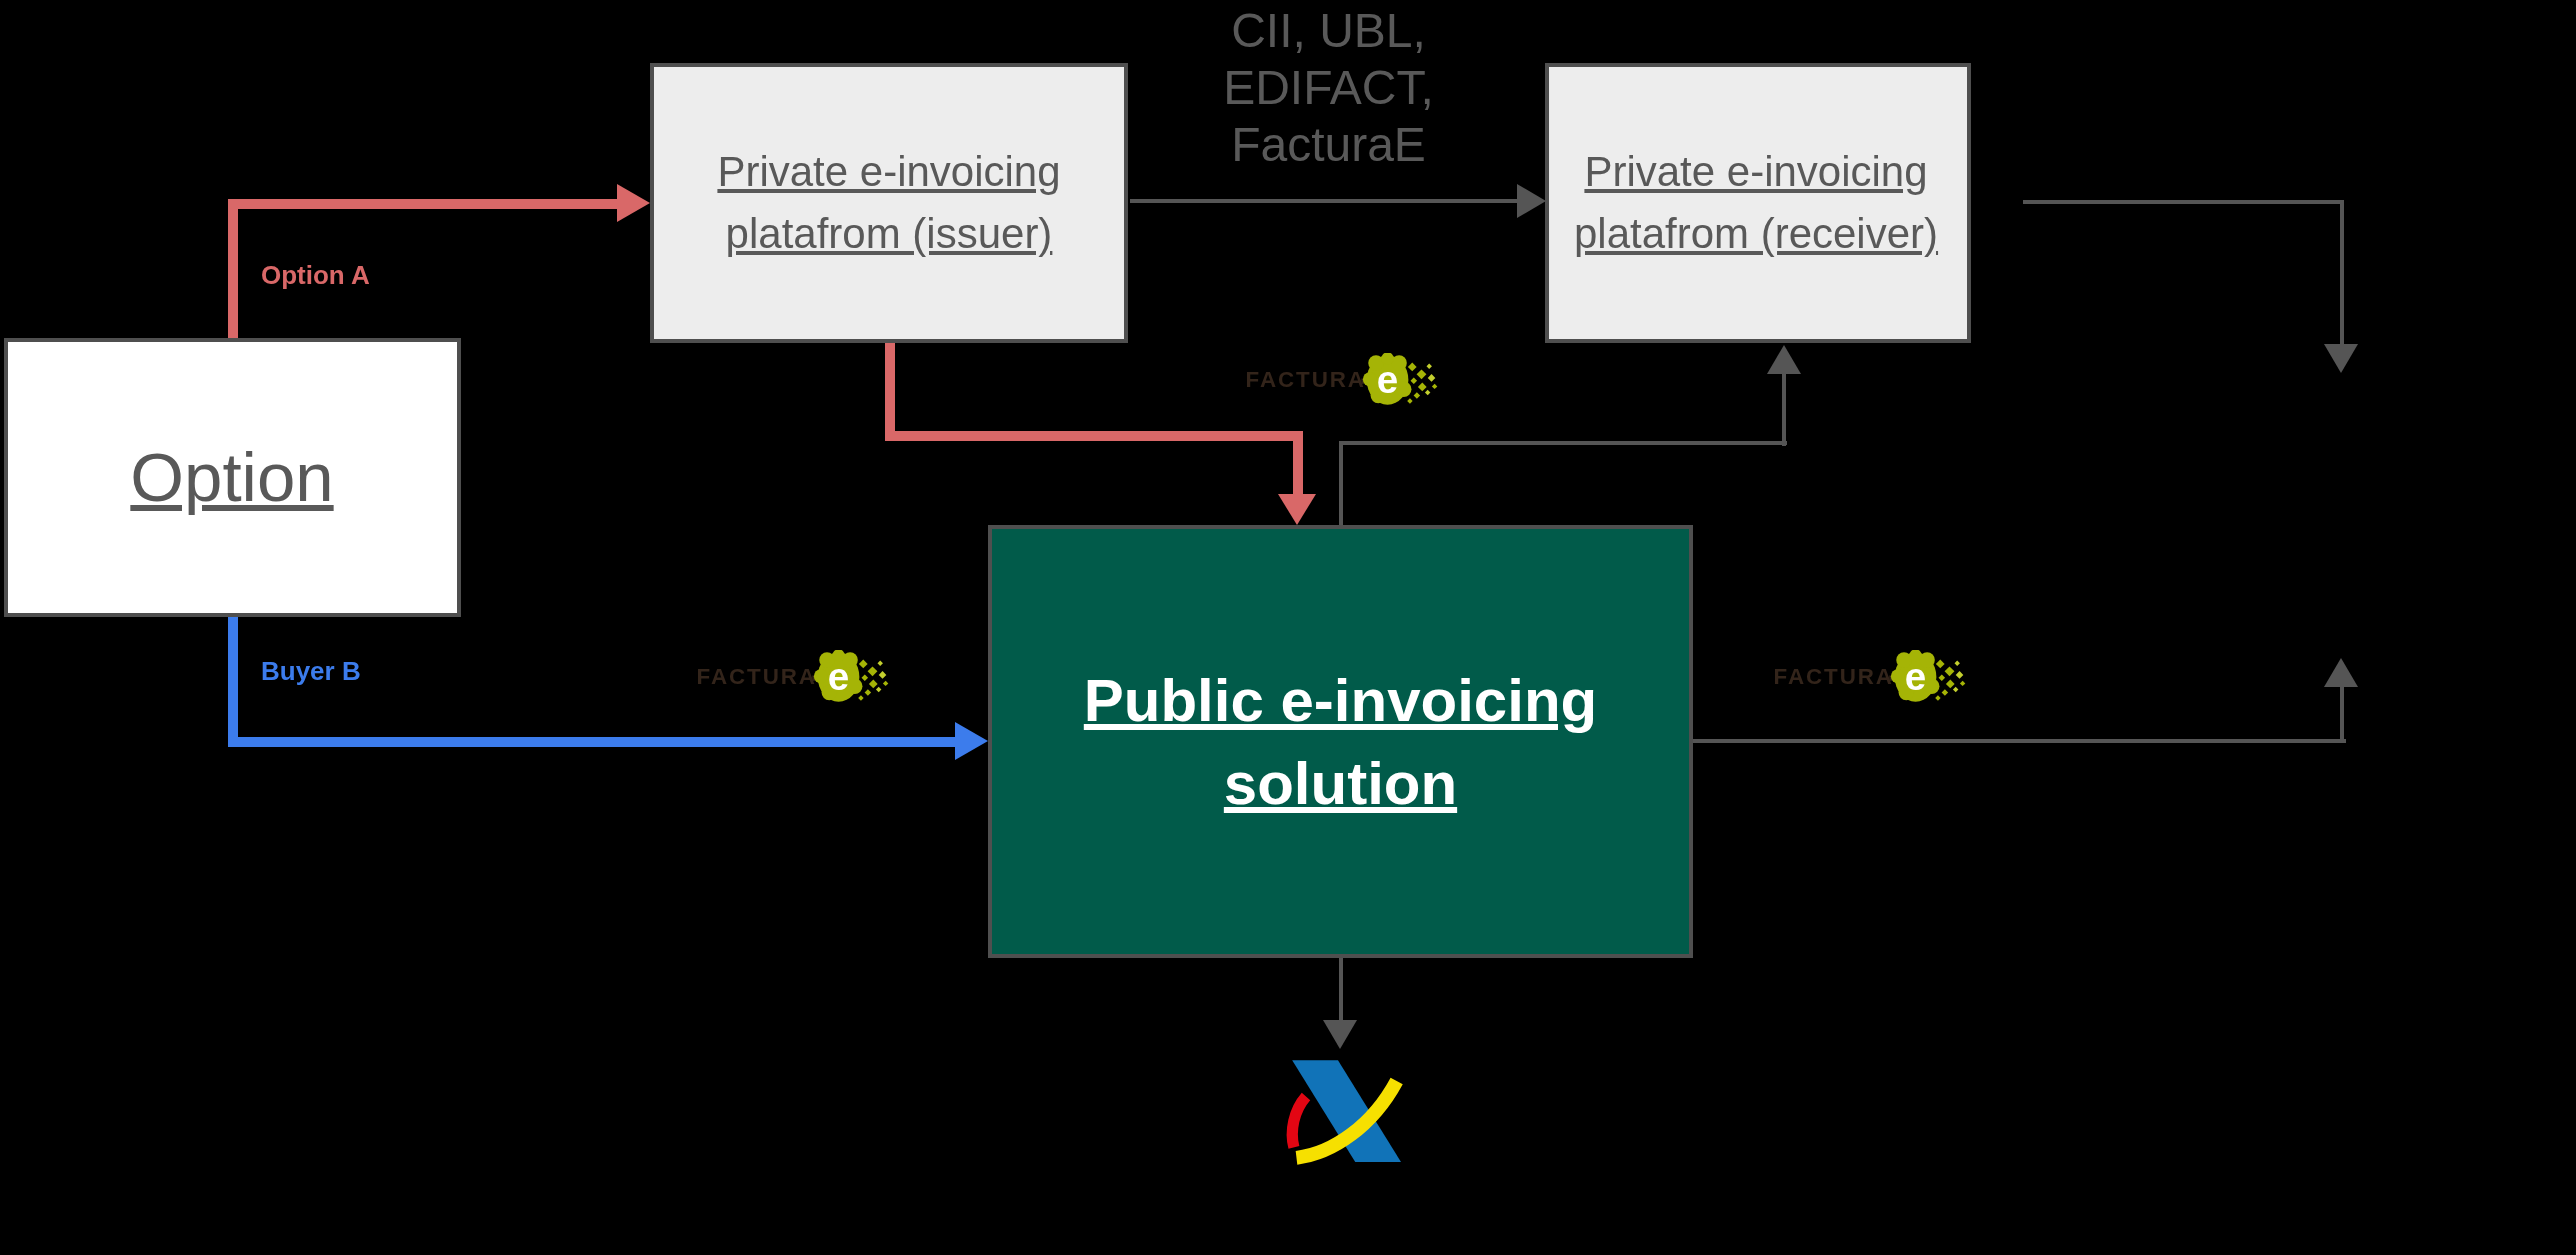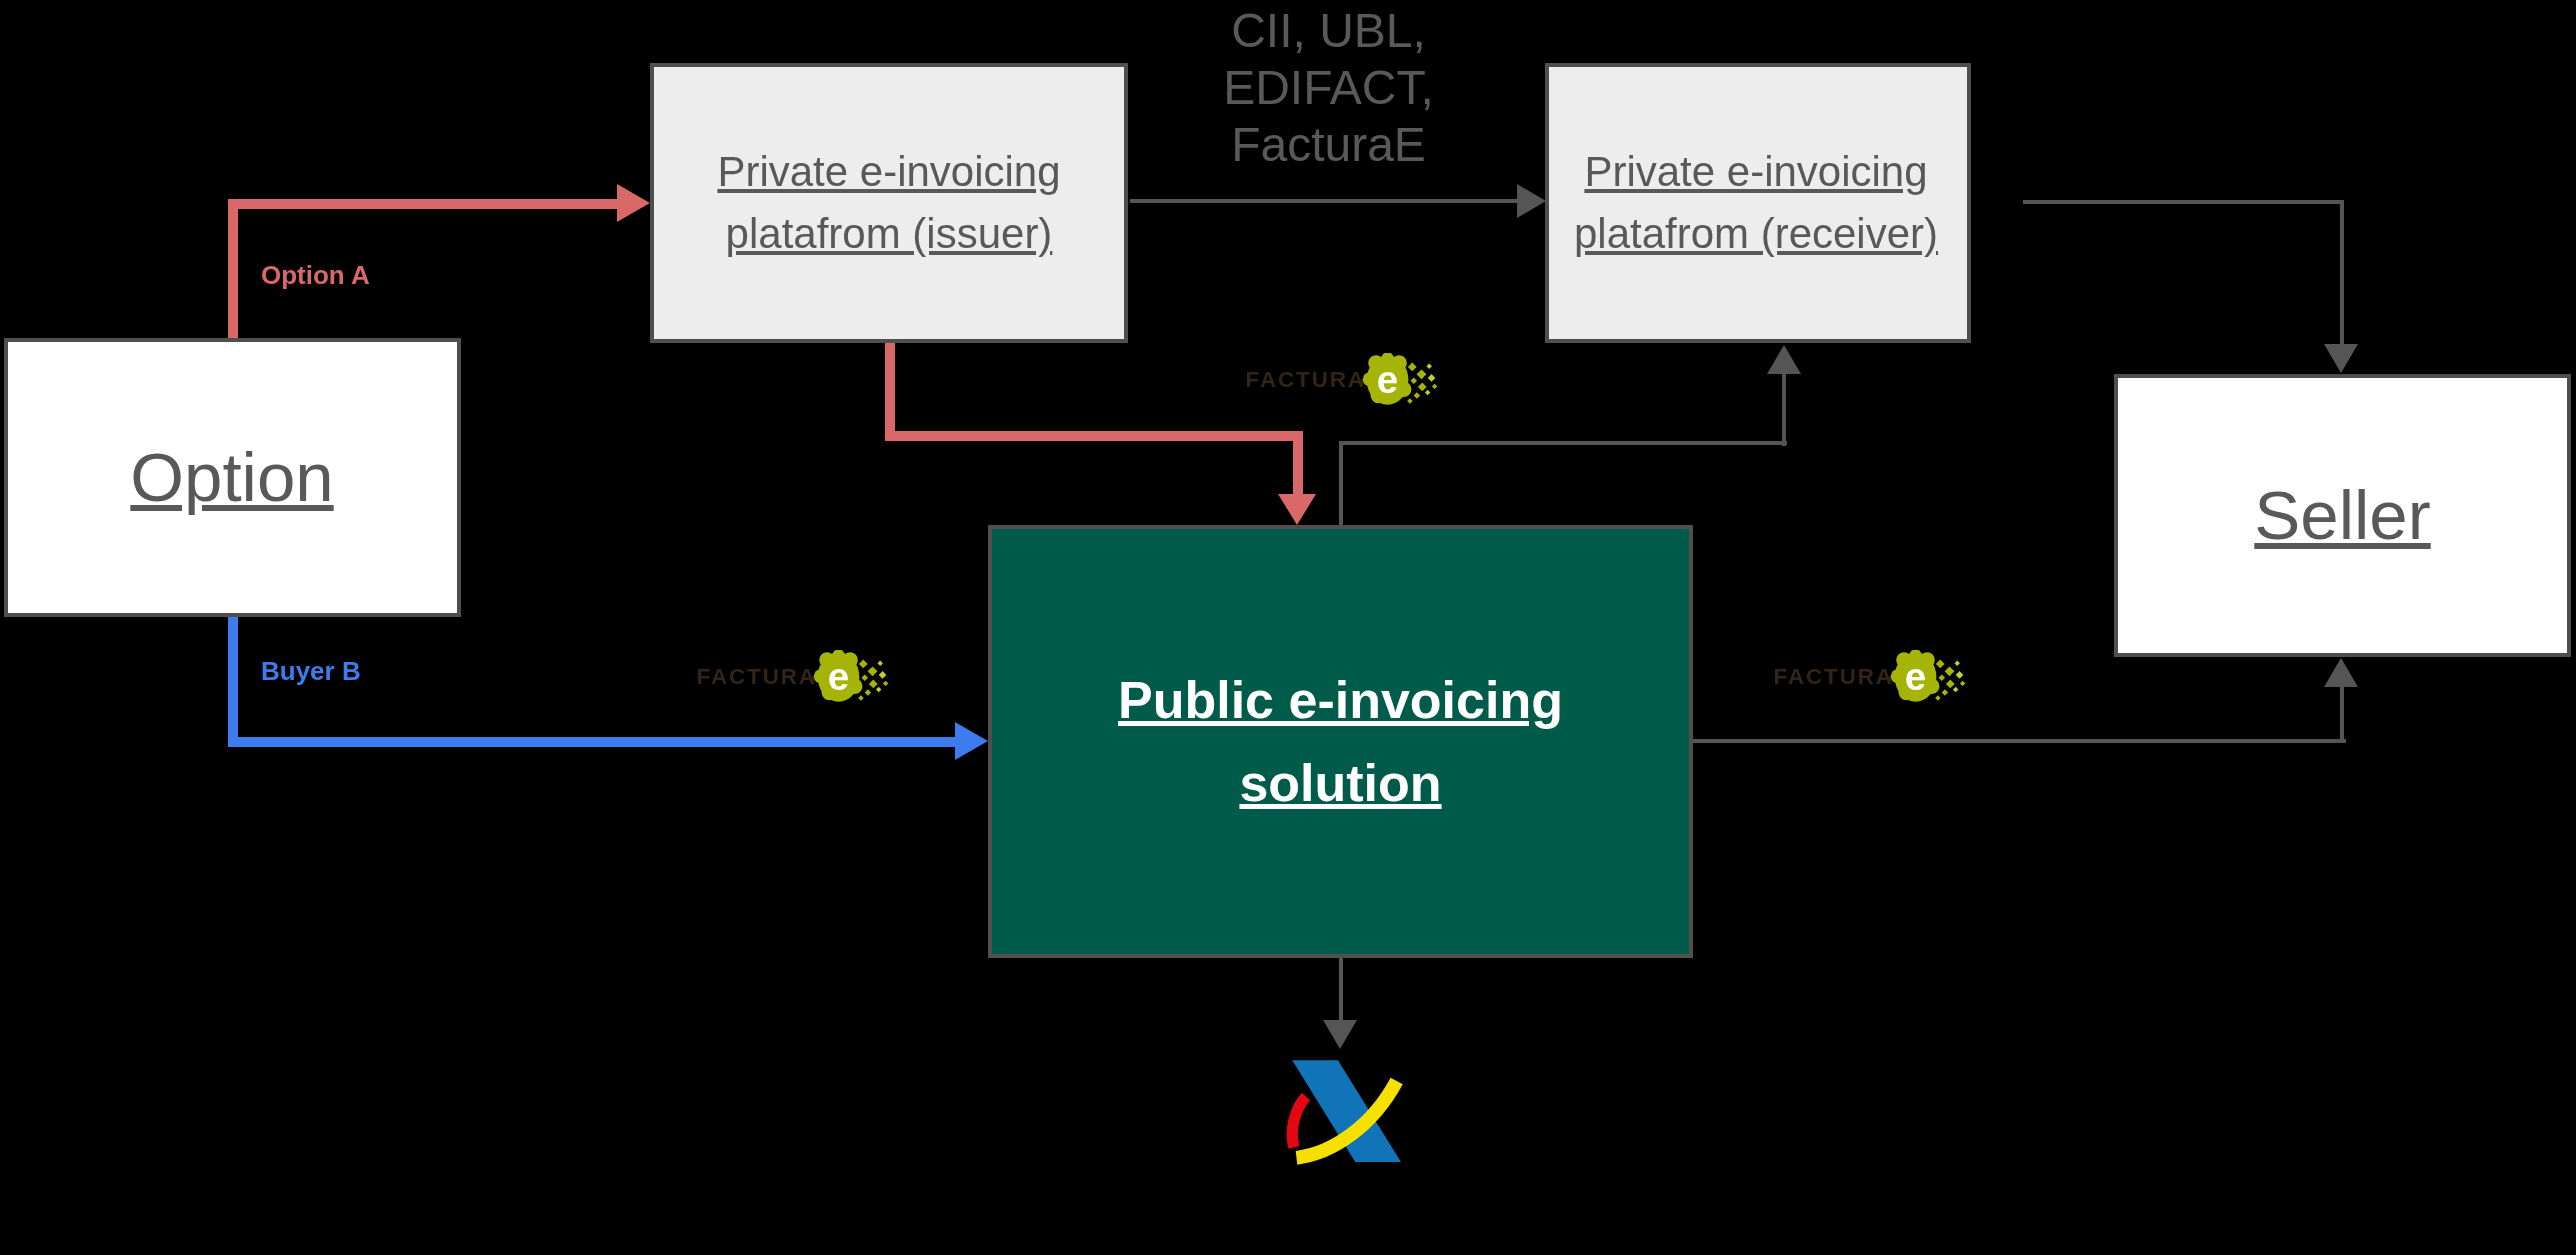--- a/index.html
+++ b/index.html
@@ -15,21 +15,21 @@
     position:absolute;box-sizing:border-box;
     border:4.3px solid var(--box-border,#4f4f4f);
     display:flex;align-items:center;justify-content:center;
     text-align:center;color:var(--box-text,#595959);text-decoration:underline;
   }
   .node.white{background:var(--white-box,#ffffff);font-size:69px;}
   .node.gray{background:var(--gray-box,#ededed);font-size:42px;line-height:62px;padding:0 26px;}
   .node.green{
     background:var(--green,#015b4a);
     color:var(--green-text,#ffffff);
-    font-weight:bold;font-size:52px;line-height:83px;padding:15px 35px;
+    font-weight:bold;font-size:60px;line-height:83px;padding:15px 35px;
   }
   
   .ln{position:absolute;}
   .c-red{background:var(--red,#d96868);}
   .c-blue{background:var(--blue,#3c7cec);}
   .c-gray{background:var(--line-gray,#555555);}
   
   .ar{position:absolute;width:0;height:0;}
   .ar.right.red{border-top:19px solid transparent;border-bottom:19px solid transparent;border-left:33px solid var(--red,#d96868);}
   .ar.down.red{border-left:19px solid transparent;border-right:19px solid transparent;border-top:31px solid var(--red,#d96868);}
@@ -105,23 +105,20 @@
   </div>
 
   <div class="node gray" style="left:650px;top:63px;width:478px;height:280px;">
     <span>Private e-invoicing platafrom (issuer)</span>
   </div>
 
   <div class="node gray" style="left:1545px;top:63px;width:426px;height:280px;padding-left:22px;">
     <span>Private e-invoicing platafrom (receiver)</span>
   </div>
 
-  <div class="node white" style="left:2114px;top:374px;width:457px;height:283px;">
-    <span>Seller</span>
-  </div>
 
   <div class="node green" style="left:988px;top:525px;width:705px;height:433px;">
     <span>Public e-invoicing solution</span>
   </div>
 
   <div class="logo" style="left:1243px;top:353px;">
     <svg width="195" height="54" viewBox="0 0 250 70">
       <text x="2" y="44" class="facturae-word">FACTURA</text>
       <rect x="152" y="33" width="7" height="7" fill="var(--facturae-brown,#33241a)"></rect>
       <g fill="var(--facturae-olive,#a5b406)">

